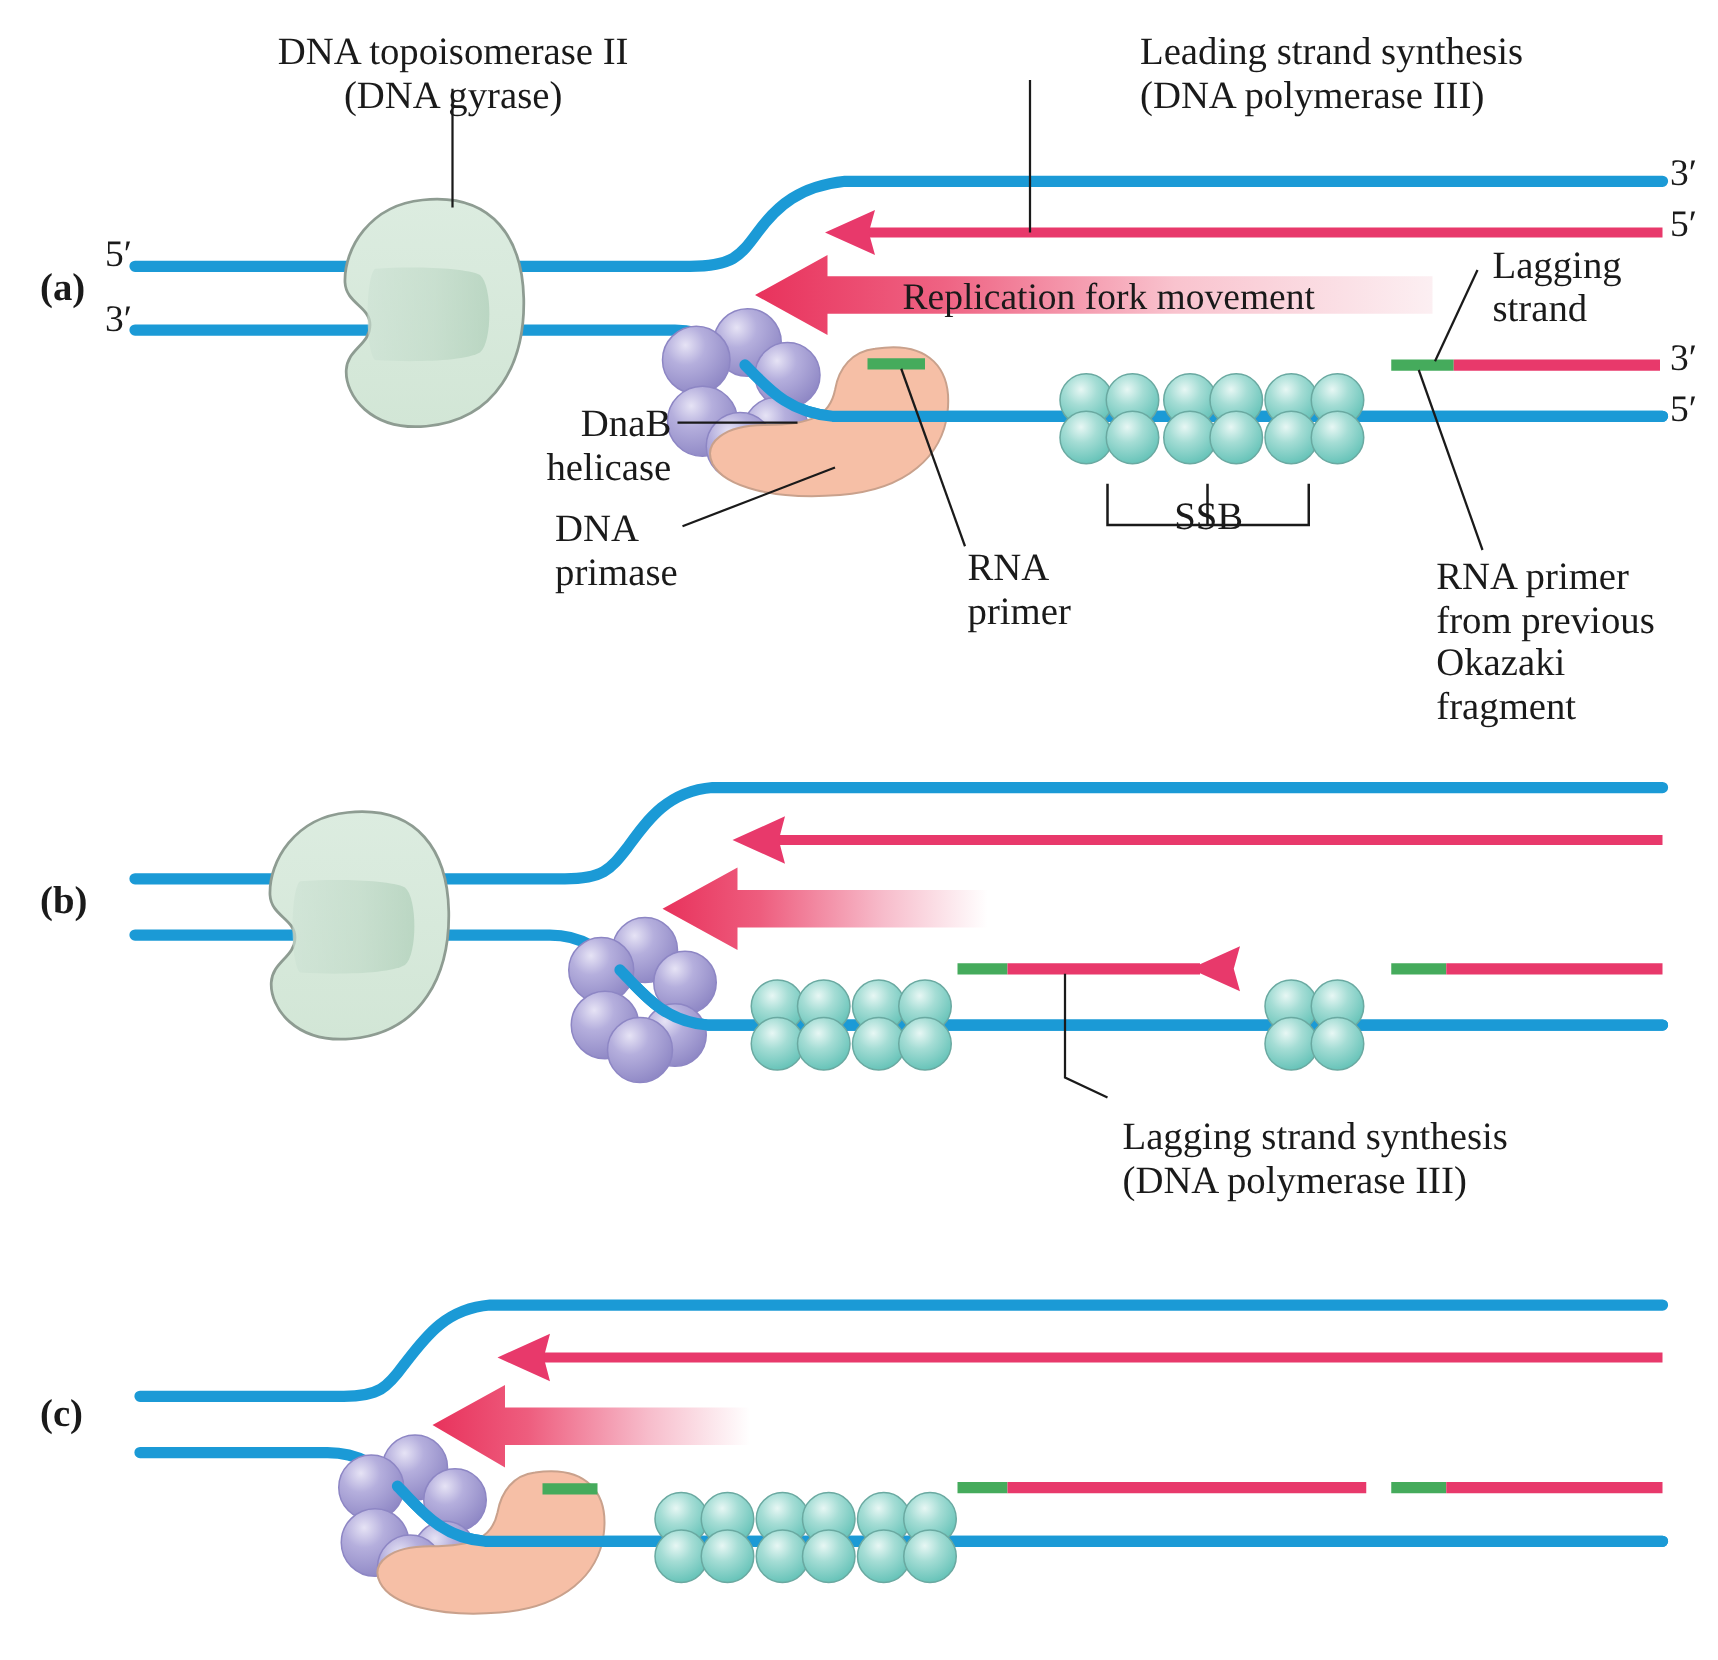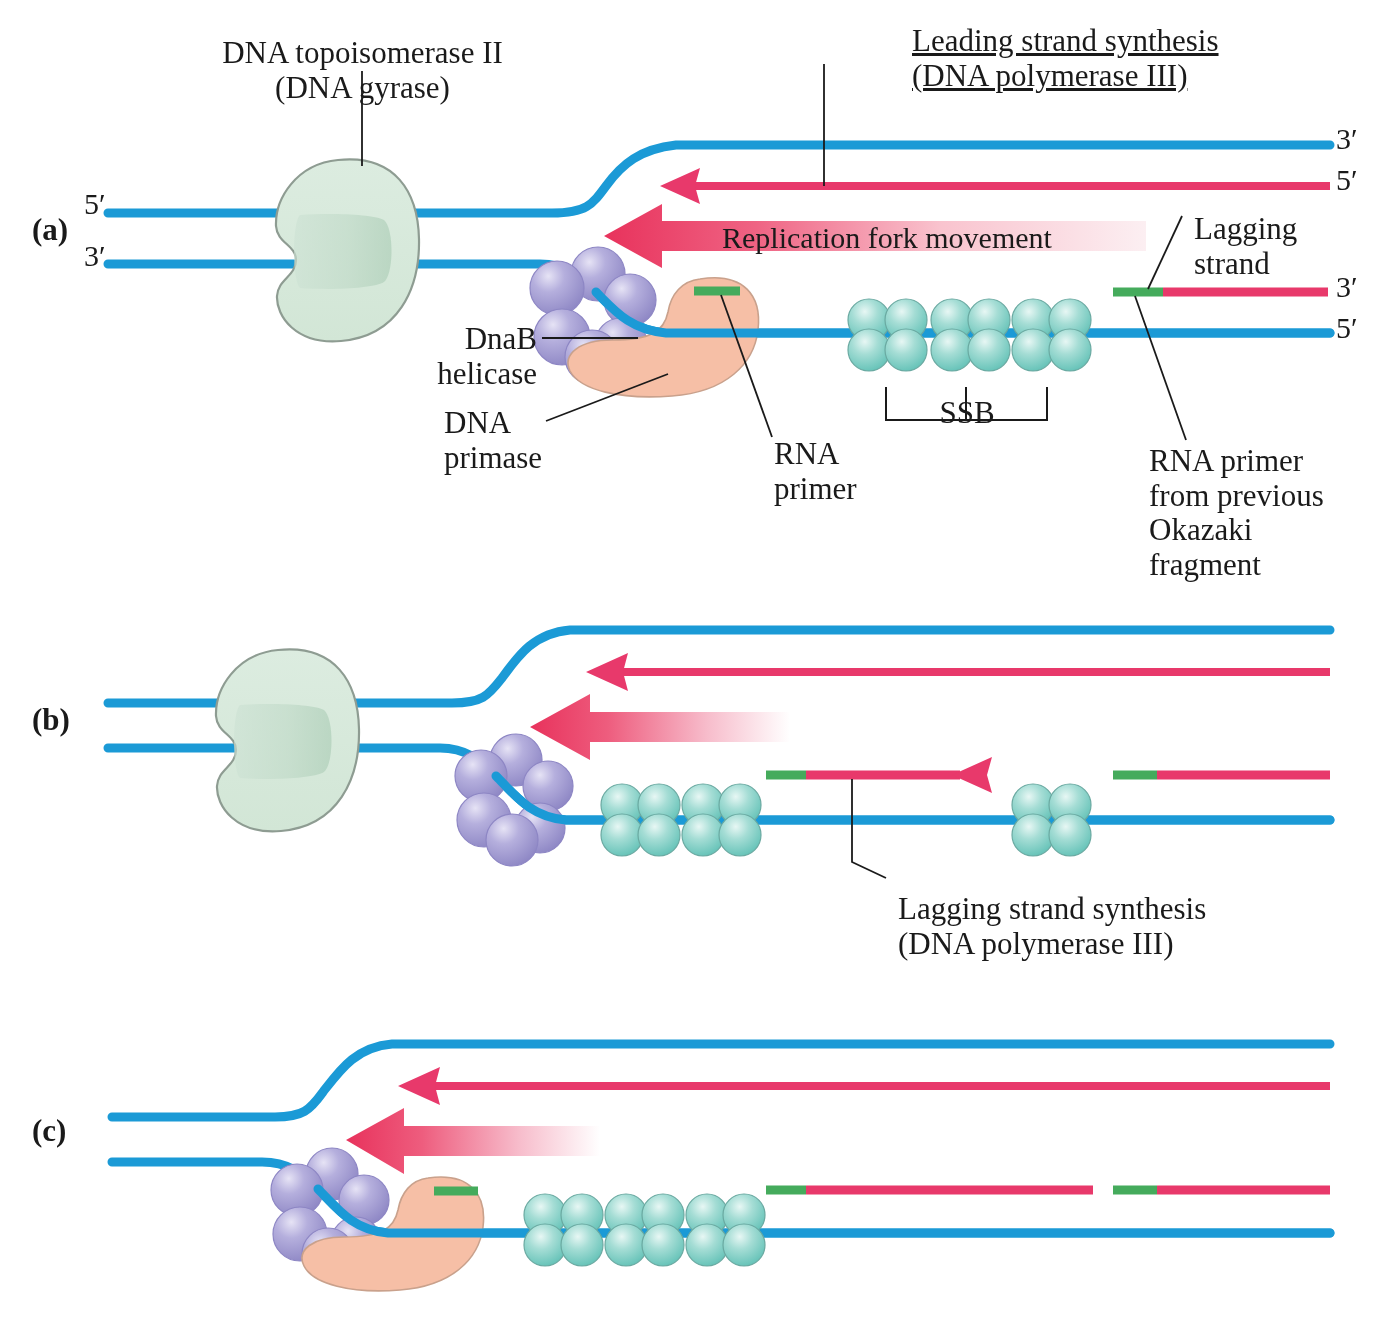--- a/index.html
+++ b/index.html
@@ -271,40 +271,40 @@
 
   <div class="lbl panel" style="left:32px;top:213px;">(a)</div>
   <div class="lbl prime" style="left:84px;top:187px;">5′</div>
   <div class="lbl prime" style="left:84px;top:239px;">3′</div>
 
   <div class="lbl prime" style="left:1336px;top:122px;">3′</div>
   <div class="lbl prime" style="left:1336px;top:163px;">5′</div>
   <div class="lbl prime" style="left:1336px;top:270px;">3′</div>
   <div class="lbl prime" style="left:1336px;top:311px;">5′</div>
 
-  <div class="lbl big ctr" style="left:190px;top:24px;width:345px;margin-top:12px;">DNA topoisomerase II
+  <div class="lbl big ctr" style="left:190px;top:24px;width:345px;">DNA topoisomerase II
 (DNA gyrase)</div>
 
-  <div class="lbl big" style="left:912px;top:24px;text-decoration:underline;">Leading strand synthesis
+  <div class="lbl big" style="left:912px;top:24px;">Leading strand synthesis
 (DNA polymerase III)</div>
 
   <div class="lbl forklabel" style="left:722px;top:221px;">Replication fork movement</div>
 
   <div class="lbl big" style="left:417px;top:322px;text-align:right;width:120px;">DnaB
 helicase</div>
 
   <div class="lbl big" style="left:444px;top:406px;width:100px;">DNA
 primase</div>
 
   <div class="lbl big" style="left:774px;top:437px;font-family:Liberation Serif, serif;">RNA
 primer</div>
 
   <div class="lbl big ctr" style="left:906px;top:396px;width:122px;">SSB</div>
 
-  <div class="lbl big" style="left:1194px;top:212px;">Lagging
+  <div class="lbl big" style="left:1194px;top:195px;">Lagging
 strand</div>
 
   <div class="lbl big" style="left:1149px;top:444px;">RNA primer
 from previous
 Okazaki
 fragment</div>
 
   <div class="lbl panel" style="left:32px;top:703px;">(b)</div>
   <div class="lbl big" style="left:898px;top:860px;margin-top:32px;">Lagging strand synthesis
 (DNA polymerase III)</div>

